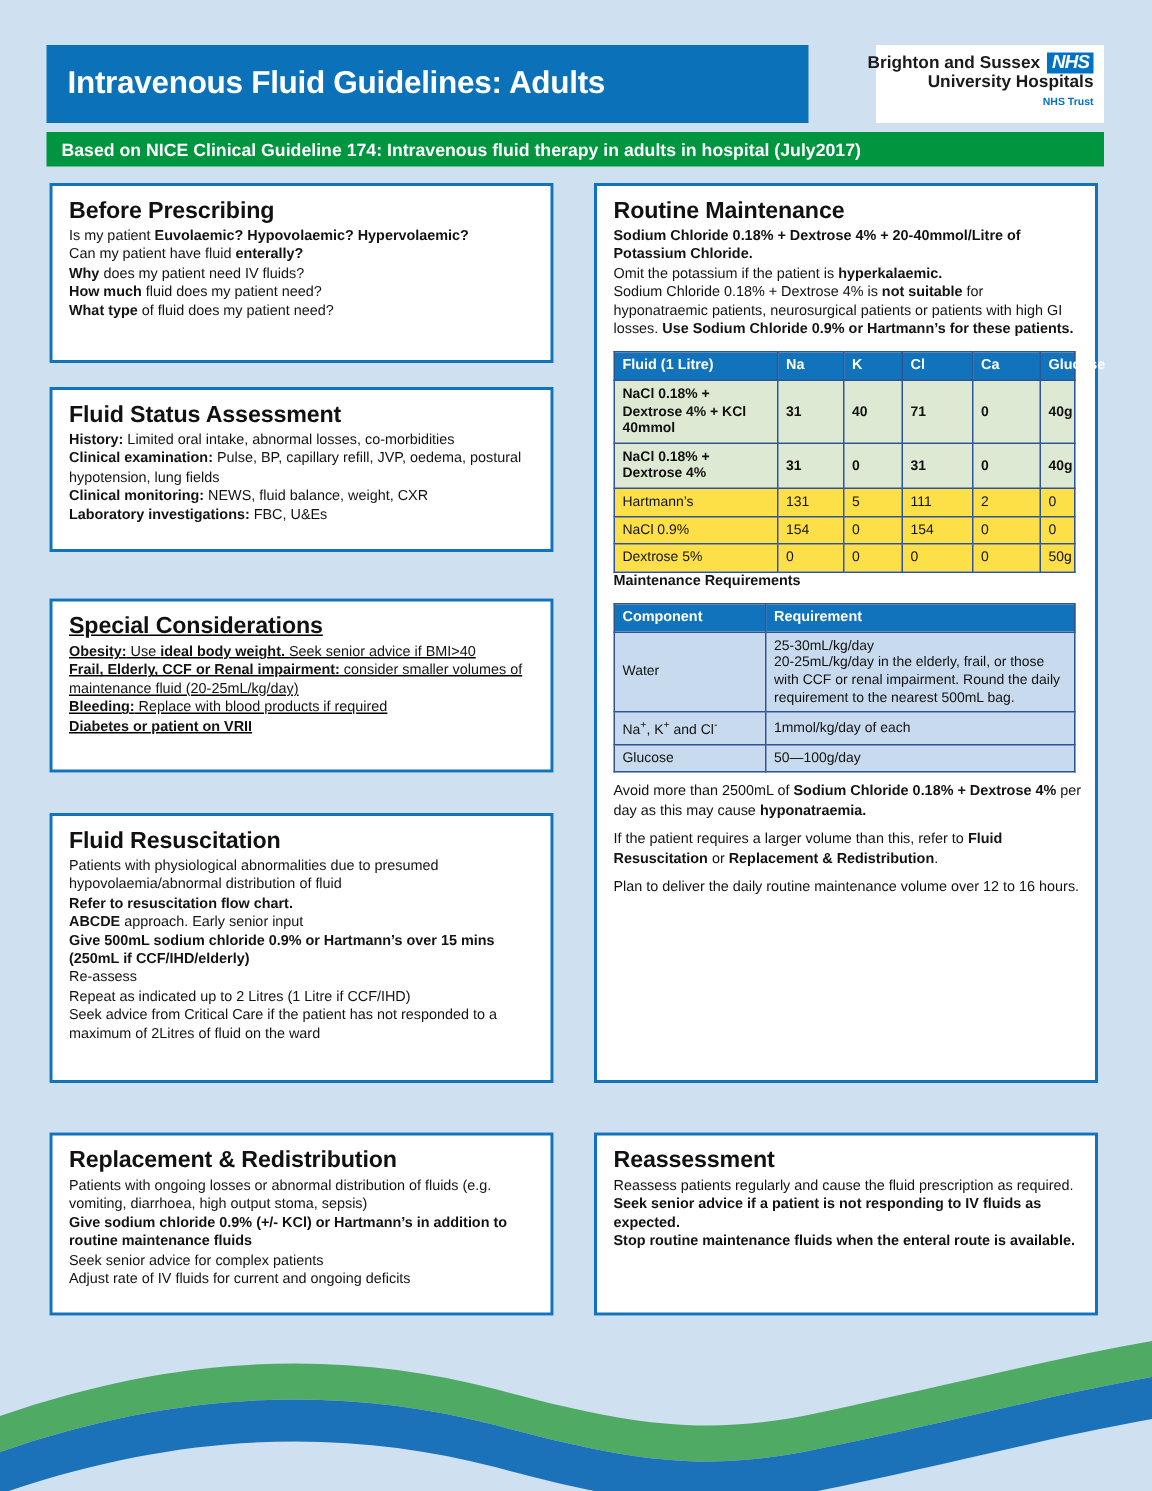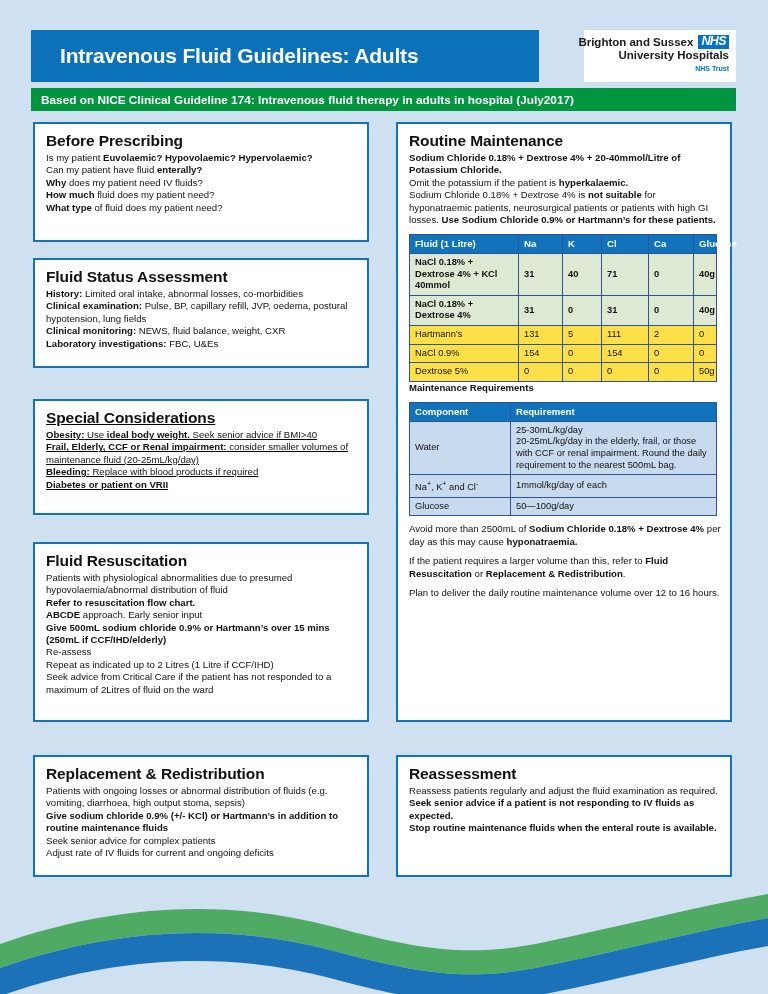--- a/index.html
+++ b/index.html
@@ -36,21 +36,21 @@
     height: 52px;
     background: #0b72ba;
     display: flex;
     align-items: center;
   }
   .title-bar span {
     color: #ffffff;
     font-size: 21px;
     font-weight: bold;
     letter-spacing: -0.2px;
-    padding-left: 29px;
+    padding-left: 14px;
   }
   .nhs-logo {
     position: absolute;
     right: 0; top: 0;
     width: 152px;
     height: 52px;
     background: #ffffff;
     box-sizing: border-box;
     padding: 5px 7px 21px 7px;
     text-align: right;
@@ -350,21 +350,21 @@
     <div>
         <p class="spaced">Avoid more than 2500mL of <b>Sodium Chloride 0.18% + Dextrose 4%</b> per day as this may cause <b>hyponatraemia.</b></p>
         <p class="spaced">If the patient requires a larger volume than this, refer to <b>Fluid Resuscitation</b> or <b>Replacement &amp; Redistribution</b>.</p>
         <p class="spaced">Plan to deliver the daily routine maintenance volume over 12 to 16 hours.</p>
       </div>
   </div>
 
   <div class="panel p-reassess">
     <h2>Reassessment</h2>
     <div>
-        <p>Reassess patients regularly and adjust the fluid examination as required.</p>
+        <p>Reassess patients regularly and cause the fluid prescription as required.</p>
         <p><b>Seek senior advice if a patient is not responding to IV fluids as expected.</b></p>
         <p><b>Stop routine maintenance fluids when the enteral route is available.</b></p>
       </div>
   </div>
 
   <svg class="wave" viewBox="0 0 768 110" preserveAspectRatio="none">
     <path d="M0 60 C 120 18, 230 16, 330 42 C 420 66, 470 74, 545 58 C 625 41, 700 22, 768 10
          L 768 34 C 700 46, 625 66, 545 82 C 470 98, 420 90, 330 66 C 230 40, 120 42, 0 84 Z" fill="#4fab63"></path>
     <path d="M0 84 C 120 42, 230 40, 330 66 C 420 90, 470 98, 545 82 C 625 66, 700 46, 768 34
          L 768 62 C 700 74, 625 94, 545 110 C 470 126, 420 118, 330 94 C 230 68, 120 70, 0 112 Z" fill="#1b72b8"></path>

